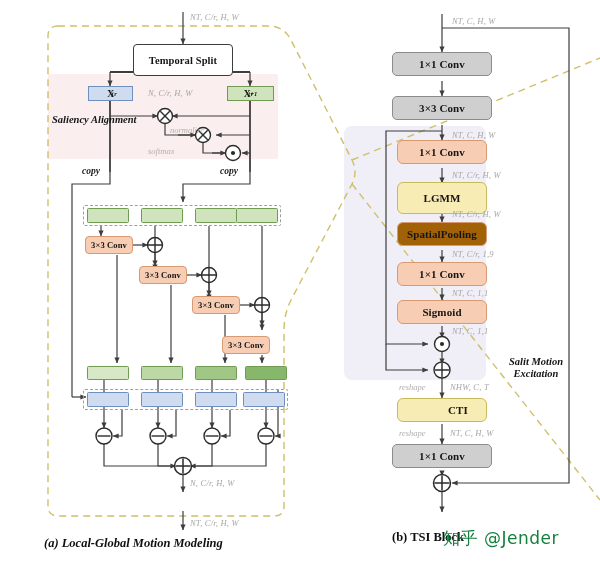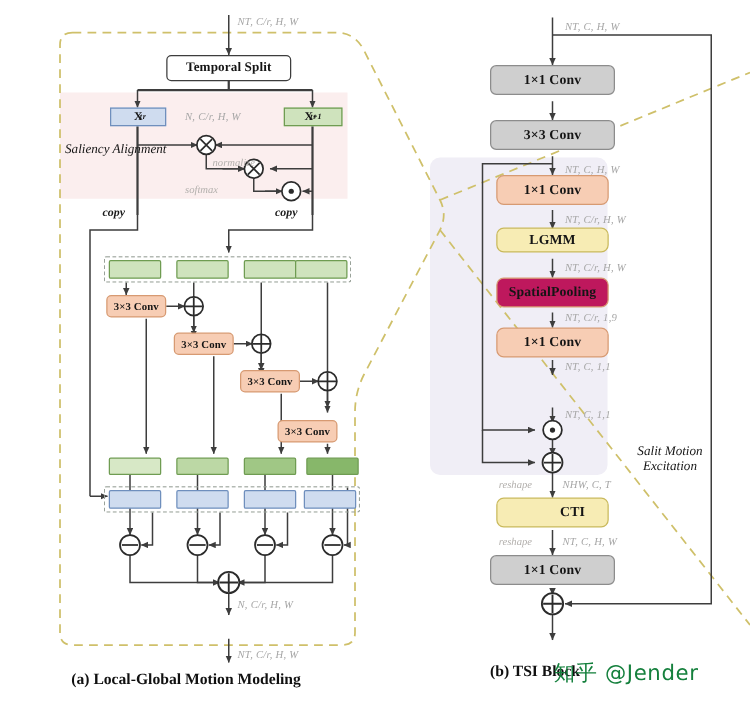--- a/index.html
+++ b/index.html
@@ -23,21 +23,21 @@
   .ghost{
     position:absolute;font-family:"Liberation Serif",serif;font-style:italic;
     color:#b3b0ad;font-size:8.5px;white-space:nowrap;
   }
   .caption{
     position:absolute;font-family:"Liberation Serif",serif;font-weight:700;
     font-size:12.5px;color:#101010;white-space:nowrap;
   }
   .blockname{
     position:absolute;font-family:"Liberation Serif",serif;font-style:italic;
-    font-weight:400;font-size:10.5px;color:#151515;text-align:center;
+    font-weight:700;font-size:10.5px;color:#151515;text-align:center;
     line-height:1.18;white-space:nowrap;
   }
   .watermark{
     position:absolute;font-family:"DejaVu Sans",sans-serif;font-size:17px;
     color:#15803d;white-space:nowrap;letter-spacing:.5px;
   }
   .bar{position:absolute;box-sizing:border-box;border-radius:1.5px;}
   .grp{position:absolute;box-sizing:border-box;border:1px dashed #9aa39a;border-radius:2px;}
 </style>
 </head>
@@ -184,21 +184,21 @@
       <circle cx="442" cy="344" r="2.1" fill="#2b2b2b"></circle>
       <circle cx="442" cy="370" r="8" fill="#ffffff" stroke="#2b2b2b" stroke-width="1.4"></circle>
       <path d="M435,370 H449 M442,363 V377" stroke="#2b2b2b" stroke-width="1.4"></path>
       <circle cx="442" cy="483" r="8.5" fill="#ffffff" stroke="#2b2b2b" stroke-width="1.5"></circle>
       <path d="M434.5,483 H449.5 M442,475.5 V490.5" stroke="#2b2b2b" stroke-width="1.5"></path>
     </g>
   </svg>
 
   <div class="dim" style="left:190px;top:12px;">NT, C/r, H, W</div>
 
-  <div class="node-label" style="left:133px;top:44px;width:100px;height:21px;font-size:10.5px;
+  <div class="node-label" style="left:133px;top:44px;width:100px;height:32px;font-size:10.5px;
               background:#ffffff;border:1.3px solid #3d3d3d;border-radius:4px;">Temporal Split</div>
 
   <div class="node-label" style="left:88px;top:86px;width:45px;height:15px;font-size:9.5px;
               background:#cfdcef;border:1px solid #6f8fbd;">
     <span>X</span>
       <sup style="font-size:6.5px;font-style:italic;">r</sup>
       <sub style="font-size:6.5px;font-style:italic;margin-left:-5px;">t</sub>
   </div>
 
   <div class="node-label" style="left:227px;top:86px;width:47px;height:15px;font-size:9.5px;
@@ -244,52 +244,54 @@
   <div class="bar" style="left:87px;top:392px;width:42px;height:15px;background:#cfdcef;border:1px solid #6f8fbd;"></div>
   <div class="bar" style="left:141px;top:392px;width:42px;height:15px;background:#cfdcef;border:1px solid #6f8fbd;"></div>
   <div class="bar" style="left:195px;top:392px;width:42px;height:15px;background:#cfdcef;border:1px solid #6f8fbd;"></div>
   <div class="bar" style="left:243px;top:392px;width:42px;height:15px;background:#cfdcef;border:1px solid #6f8fbd;"></div>
 
   <div class="dim" style="left:190px;top:478px;">N, C/r, H, W</div>
 
 
   <div class="dim" style="left:190px;top:518px;">NT, C/r, H, W</div>
 
-  <div class="caption" style="left:57px;top:536px;">(a) Local-Global Motion Modeling</div>
+  <div class="caption" style="left:44px;top:536px;font-style:italic;">(a) Local-Global Motion Modeling</div>
 
   <div class="dim" style="left:452px;top:16px;">NT, C, H, W</div>
 
   <div class="node-label" style="left:392px;top:52px;width:100px;height:24px;font-size:11px;
               background:#cfcfcf;border:1px solid #8c8c8c;border-radius:5px;">1×1 Conv</div>
 
   <div class="node-label" style="left:392px;top:96px;width:100px;height:24px;font-size:11px;
               background:#cfcfcf;border:1px solid #8c8c8c;border-radius:5px;">3×3 Conv</div>
 
   <div class="dim" style="left:452px;top:130px;">NT, C, H, W</div>
 
   <div class="node-label" style="left:397px;top:140px;width:90px;height:24px;font-size:11px;
               background:#f7cdb4;border:1px solid #d79a72;border-radius:6px;">1×1 Conv</div>
 
   <div class="dim" style="left:452px;top:170px;">NT, C/r, H, W</div>
 
-  <div class="node-label" style="left:397px;top:182px;width:90px;height:20px;font-size:11px;
+  <div class="node-label" style="left:397px;top:182px;width:90px;height:32px;font-size:11px;
               background:#f7ecb4;border:1px solid #c9b95c;border-radius:6px;">LGMM</div>
 
   <div class="dim" style="left:452px;top:209px;">NT, C/r, H, W</div>
 
   <div class="node-label" style="left:397px;top:222px;width:90px;height:24px;font-size:11px;
-              background:#be185d;border:1px solid #d79a72;border-radius:6px;text-align:center;">SpatialPooling</div>
+              background:#a16207;border:1px solid #d79a72;border-radius:6px;text-align:center;">SpatialPooling</div>
 
   <div class="dim" style="left:452px;top:249px;">NT, C/r, 1,9</div>
 
   <div class="node-label" style="left:397px;top:262px;width:90px;height:24px;font-size:11px;
               background:#f7cdb4;border:1px solid #d79a72;border-radius:6px;">1×1 Conv</div>
 
   <div class="dim" style="left:452px;top:288px;">NT, C, 1,1</div>
 
+  <div class="node-label" style="left:397px;top:300px;width:90px;height:24px;font-size:11px;
+              background:#f7cdb4;border:1px solid #d79a72;border-radius:6px;">Sigmoid</div>
 
   <div class="dim" style="left:452px;top:326px;">NT, C, 1,1</div>
 
   <div class="blockname" style="left:490px;top:356px;width:92px;">
     <div>Salit Motion</div>
     <div>Excitation</div>
   </div>
 
   <div class="ghost" style="left:399px;top:382px;">reshape</div>
   <div class="dim" style="left:450px;top:382px;">NHW, C, T</div>

